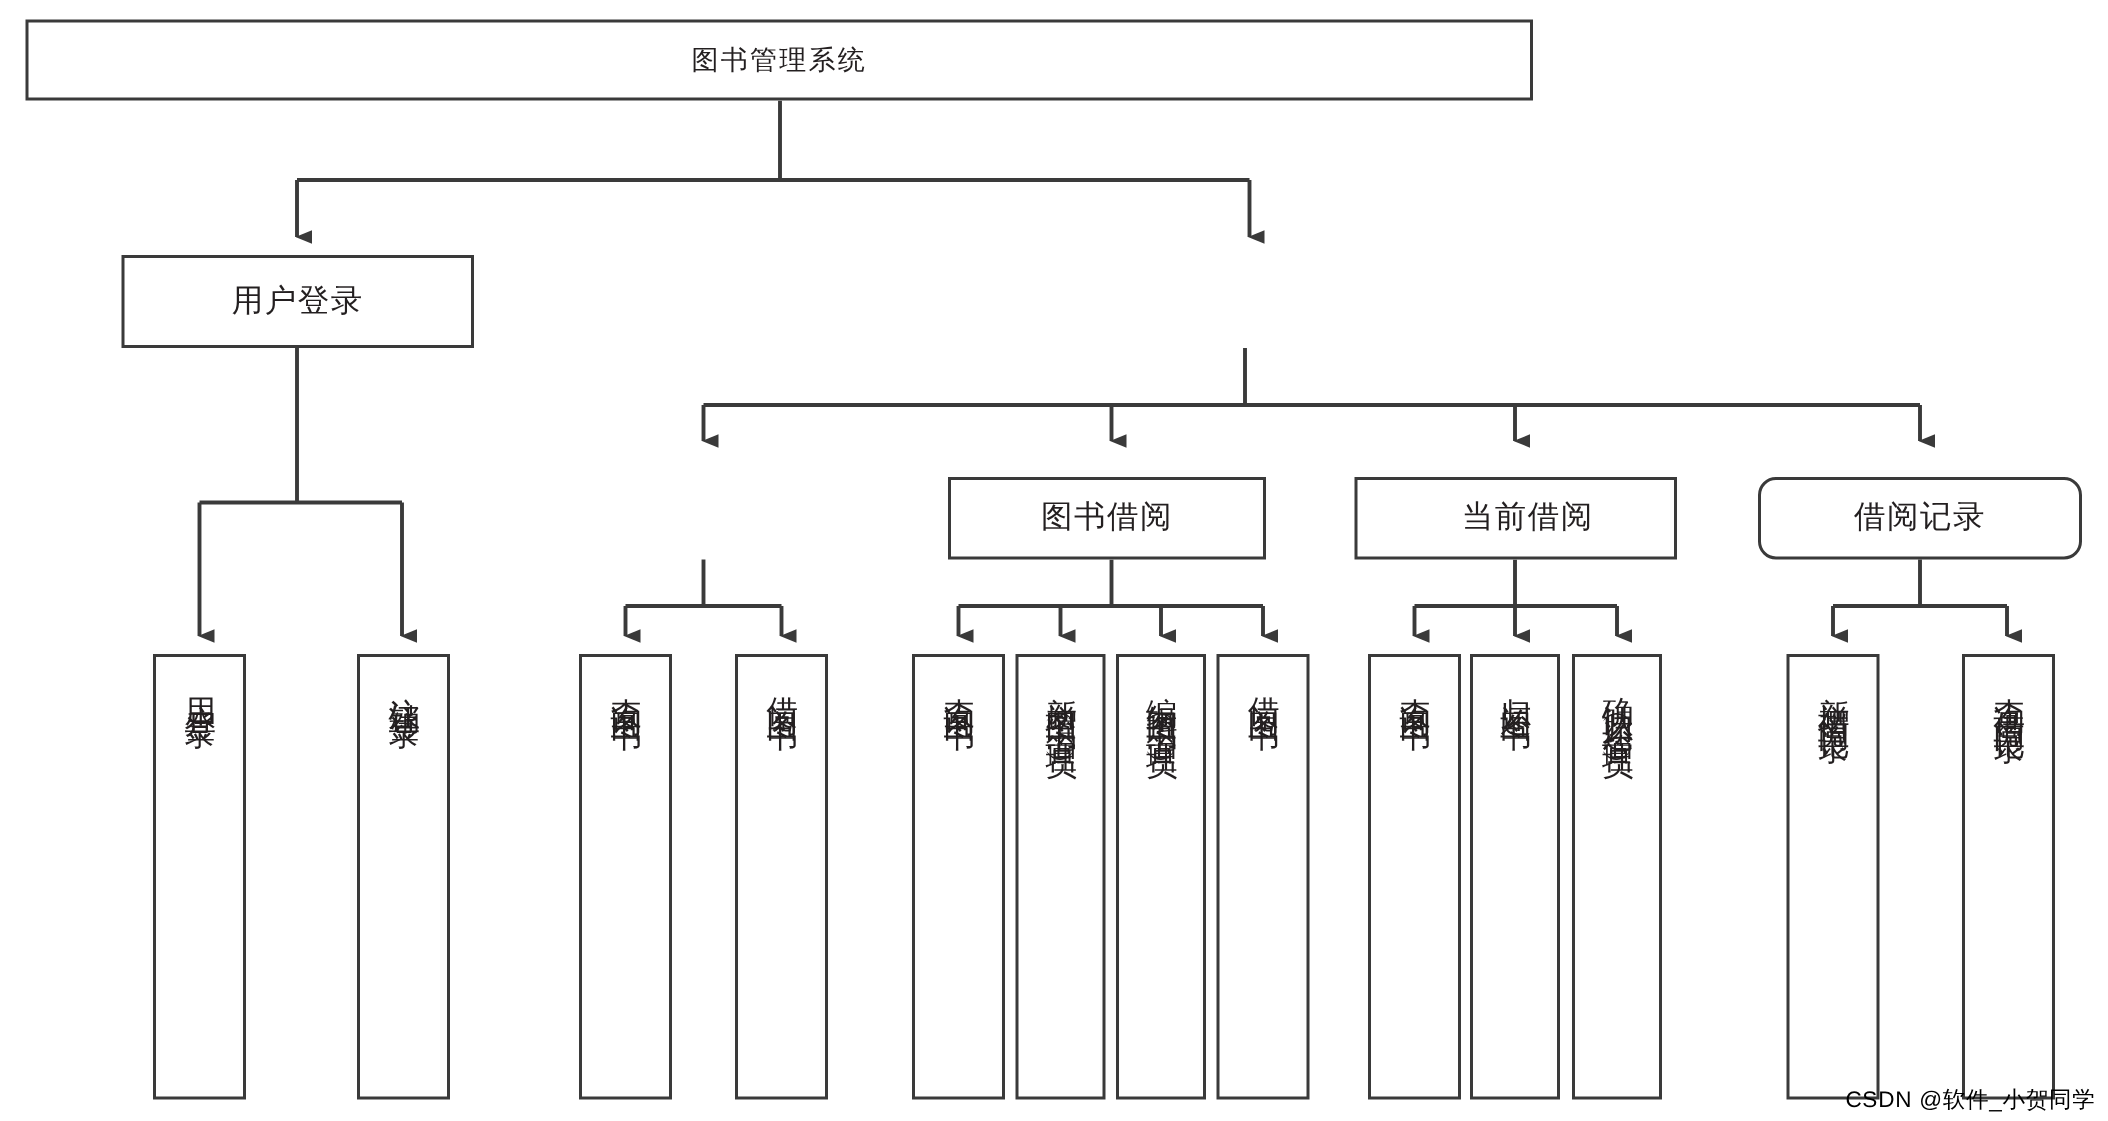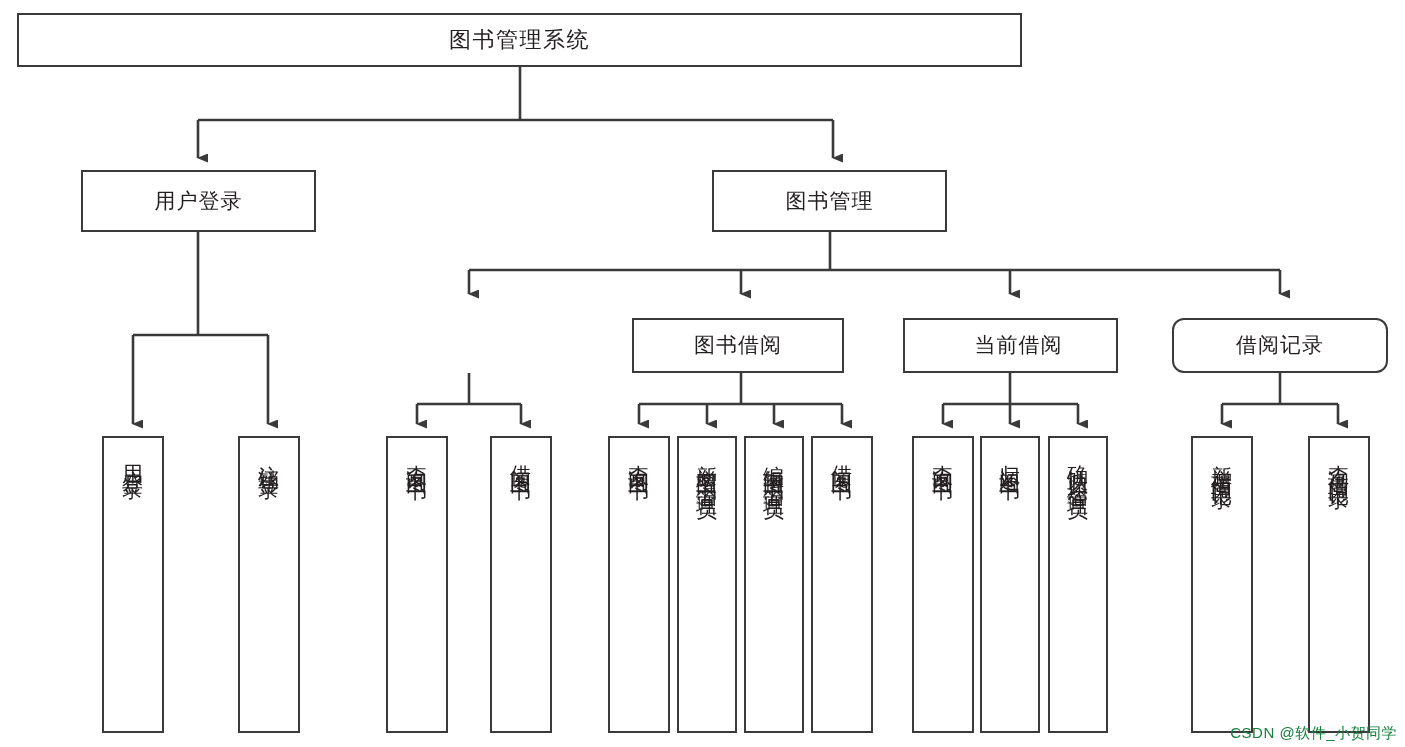--- a/index.html
+++ b/index.html
@@ -30,21 +30,21 @@
     justify-content:center;
     text-align:center;
     line-height:1.15;
     color:#231f20;
   }
   .node.h{
     font-size:21px;
     letter-spacing:1px;
   }
   .node.root{
-    font-size:22px;
+    font-size:18px;
     letter-spacing:1.5px;
   }
   .node.v{
     font-size:21px;
     align-items:flex-start;
     justify-content:center;
     padding-top:10px;
   }
   .vtext{
     writing-mode:vertical-rl;
@@ -52,21 +52,21 @@
     letter-spacing:5px;
     line-height:1;
     display:block;
     white-space:nowrap;
   }
   .watermark{
     position:absolute;
     right:8px;
     bottom:4px;
     font-size:15px;
-    color:#15803d;
+    color:#000000;
     letter-spacing:0.5px;
     white-space:nowrap;
     z-index:5;
   }
 </style>
 </head>
 <body>
 
 <div id="canvas">
 
@@ -120,23 +120,20 @@
     </g>
   </svg>
 
   <div class="node root h" style="left:17px;top:13px;width:1005px;height:54px;">
     <span>图书管理系统</span>
   </div>
 
   <div class="node h" style="left:81px;top:170px;width:235px;height:62px;">
     <span>用户登录</span>
   </div>
-  <div class="node h" style="left:712px;top:170px;width:235px;height:62px;">
-    <span>图书管理</span>
-  </div>
 
   <div class="node h" style="left:632px;top:318px;width:212px;height:55px;">
     <span>图书借阅</span>
   </div>
   <div class="node h" style="left:903px;top:318px;width:215px;height:55px;padding-left:16px;">
     <span>当前借阅</span>
   </div>
   <div class="node h" style="left:1172px;top:318px;width:216px;height:55px;border-radius:12px;">
     <span>借阅记录</span>
   </div>

